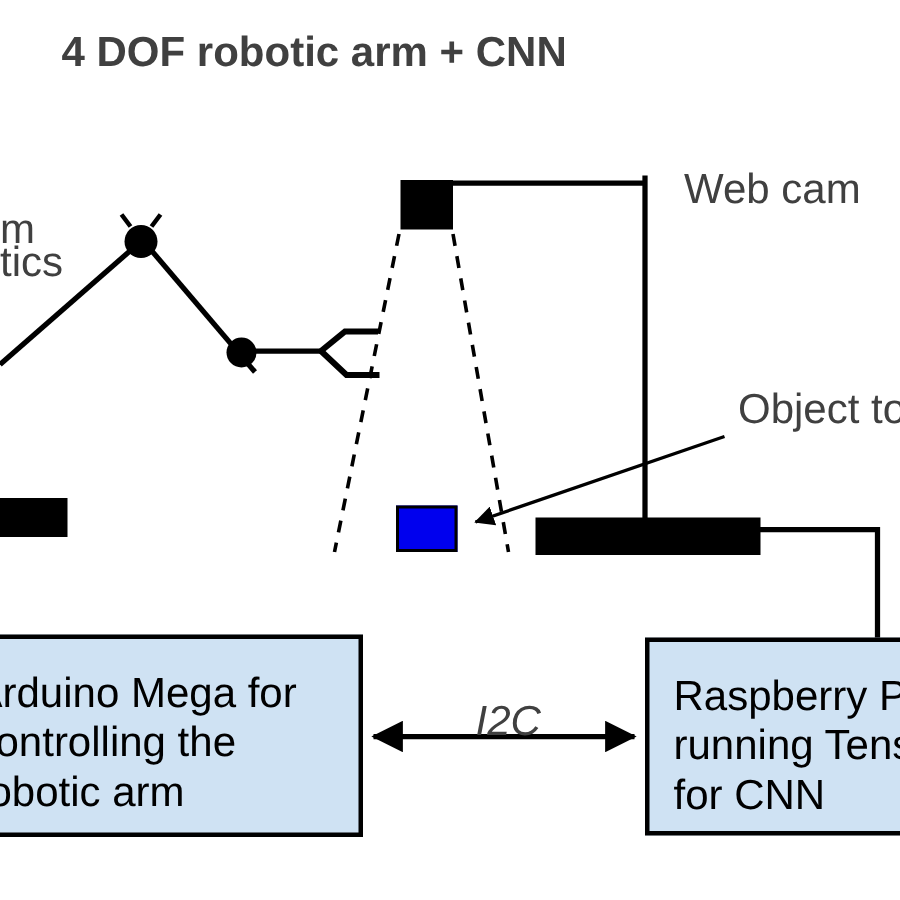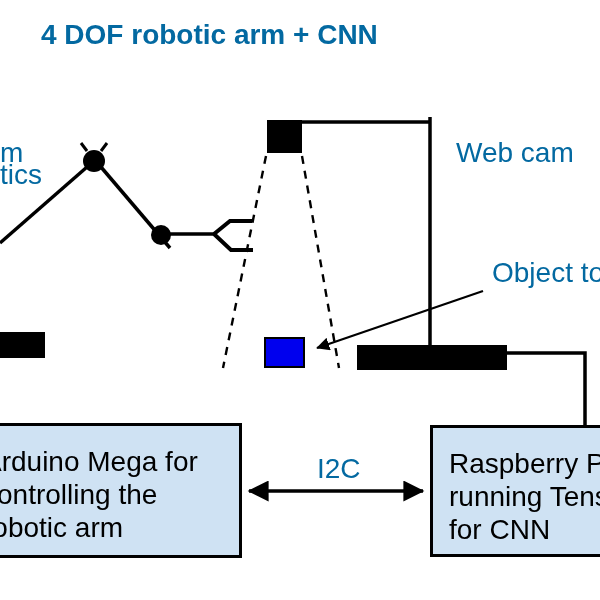--- a/index.html
+++ b/index.html
@@ -21,21 +21,21 @@
     left: 0;
     top: 0;
     width: 600px;
     height: 600px;
   }
   .txt {
     position: absolute;
     font-size: 28px;
     line-height: 1;
     white-space: nowrap;
-    color: #0369a1;
+    color: #404040;
   }
   .title {
     font-weight: bold;
   }
   .block {
     position: absolute;
     background: #000000;
   }
   .object-block {
     position: absolute;
@@ -102,23 +102,23 @@
   <div class="block" style="left:-8px; top:332px; width:53px; height:26px;"></div>
   <div class="block" style="left:267px; top:120px; width:35px; height:33px;"></div>
   <div class="block" style="left:357px; top:345px; width:150px; height:25px;"></div>
   <div class="object-block" style="left:264px; top:337px; width:41px; height:31px;"></div>
 
   <div class="txt title" style="left:41px; top:21px;">4 DOF robotic arm + CNN</div>
 
   <div class="txt" style="left:0px; top:139px;">m</div>
   <div class="txt" style="left:0px; top:161px;">tics</div>
 
-  <div class="txt" style="left:456px; top:139px;">Web cam</div>
+  <div class="txt" style="left:456px; top:112px;">Web cam</div>
   <div class="txt" style="left:492px; top:259px;">Object to</div>
-  <div class="txt" style="left:317px; top:455px;">I2C</div>
+  <div class="txt" style="left:317px; top:467px;font-style:italic;">I2C</div>
 
   <div class="panel" style="left:-70px; top:423px; width:312px; height:135px;"></div>
   <div class="panel-text" style="left:-17px; top:445px;">
     <span>Arduino Mega for</span>
     <span>controlling the</span>
     <span>robotic arm</span>
   </div>
 
   <div class="panel" style="left:430px; top:425px; width:200px; height:132px;"></div>
   <div class="panel-text" style="left:449px; top:447px;">

